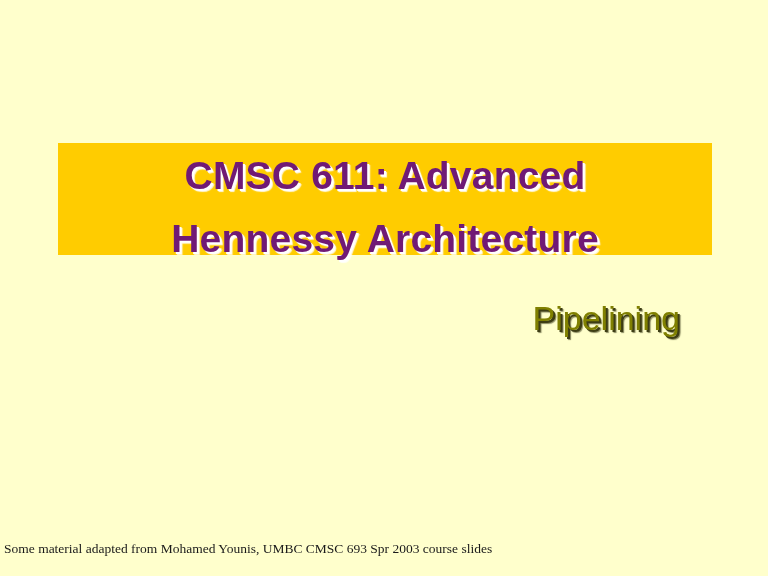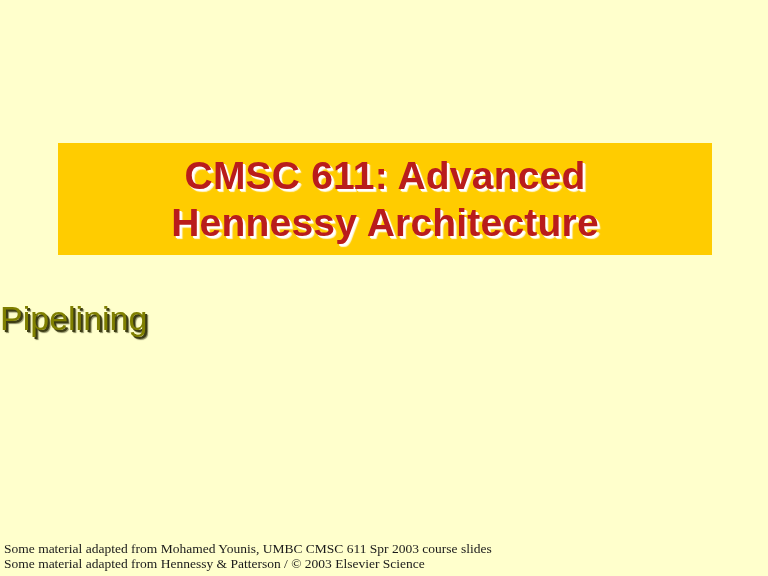--- a/index.html
+++ b/index.html
@@ -32,34 +32,35 @@
     align-items: center;
     justify-content: center;
   }
 
   .title-line {
     font-family: "Liberation Sans", sans-serif;
     font-weight: bold;
     font-size: 39px;
     line-height: 47px;
     letter-spacing: 0.2px;
-    color: #b91c1c;
+    color: #701a75;
     white-space: nowrap;
     text-shadow:
        2px 2px 0 #ffffff,
        3px 3px 1px rgba(255,255,255,0.85);
+    margin-top: 16px;
   }
 
   
   .subtitle {
     position: absolute;
     left: 0;
     top: 298px;
     width: 680px;
-    text-align: left;
+    text-align: right;
   }
 
   .subtitle-text {
     font-family: "Liberation Sans", sans-serif;
     font-weight: normal;
     font-size: 34px;
     line-height: 40px;
     color: #808000;
     white-space: nowrap;
     text-shadow:
@@ -91,17 +92,16 @@
   <div class="title-banner">
     <div class="title-line">CMSC 611: Advanced</div>
     <div class="title-line">Hennessy Architecture</div>
   </div>
 
   <div class="subtitle">
     <span class="subtitle-text">Pipelining</span>
   </div>
 
   <div class="footer">
-    <div class="footer-line">Some material adapted from Mohamed Younis, UMBC CMSC 611 Spr 2003 course slides</div>
-    <div class="footer-line">Some material adapted from Hennessy &amp; Patterson / © 2003 Elsevier Science</div>
+    <div class="footer-line">Some material adapted from Mohamed Younis, UMBC CMSC 693 Spr 2003 course slides</div>
   </div>
 
 </div>
 
 </body></html>

